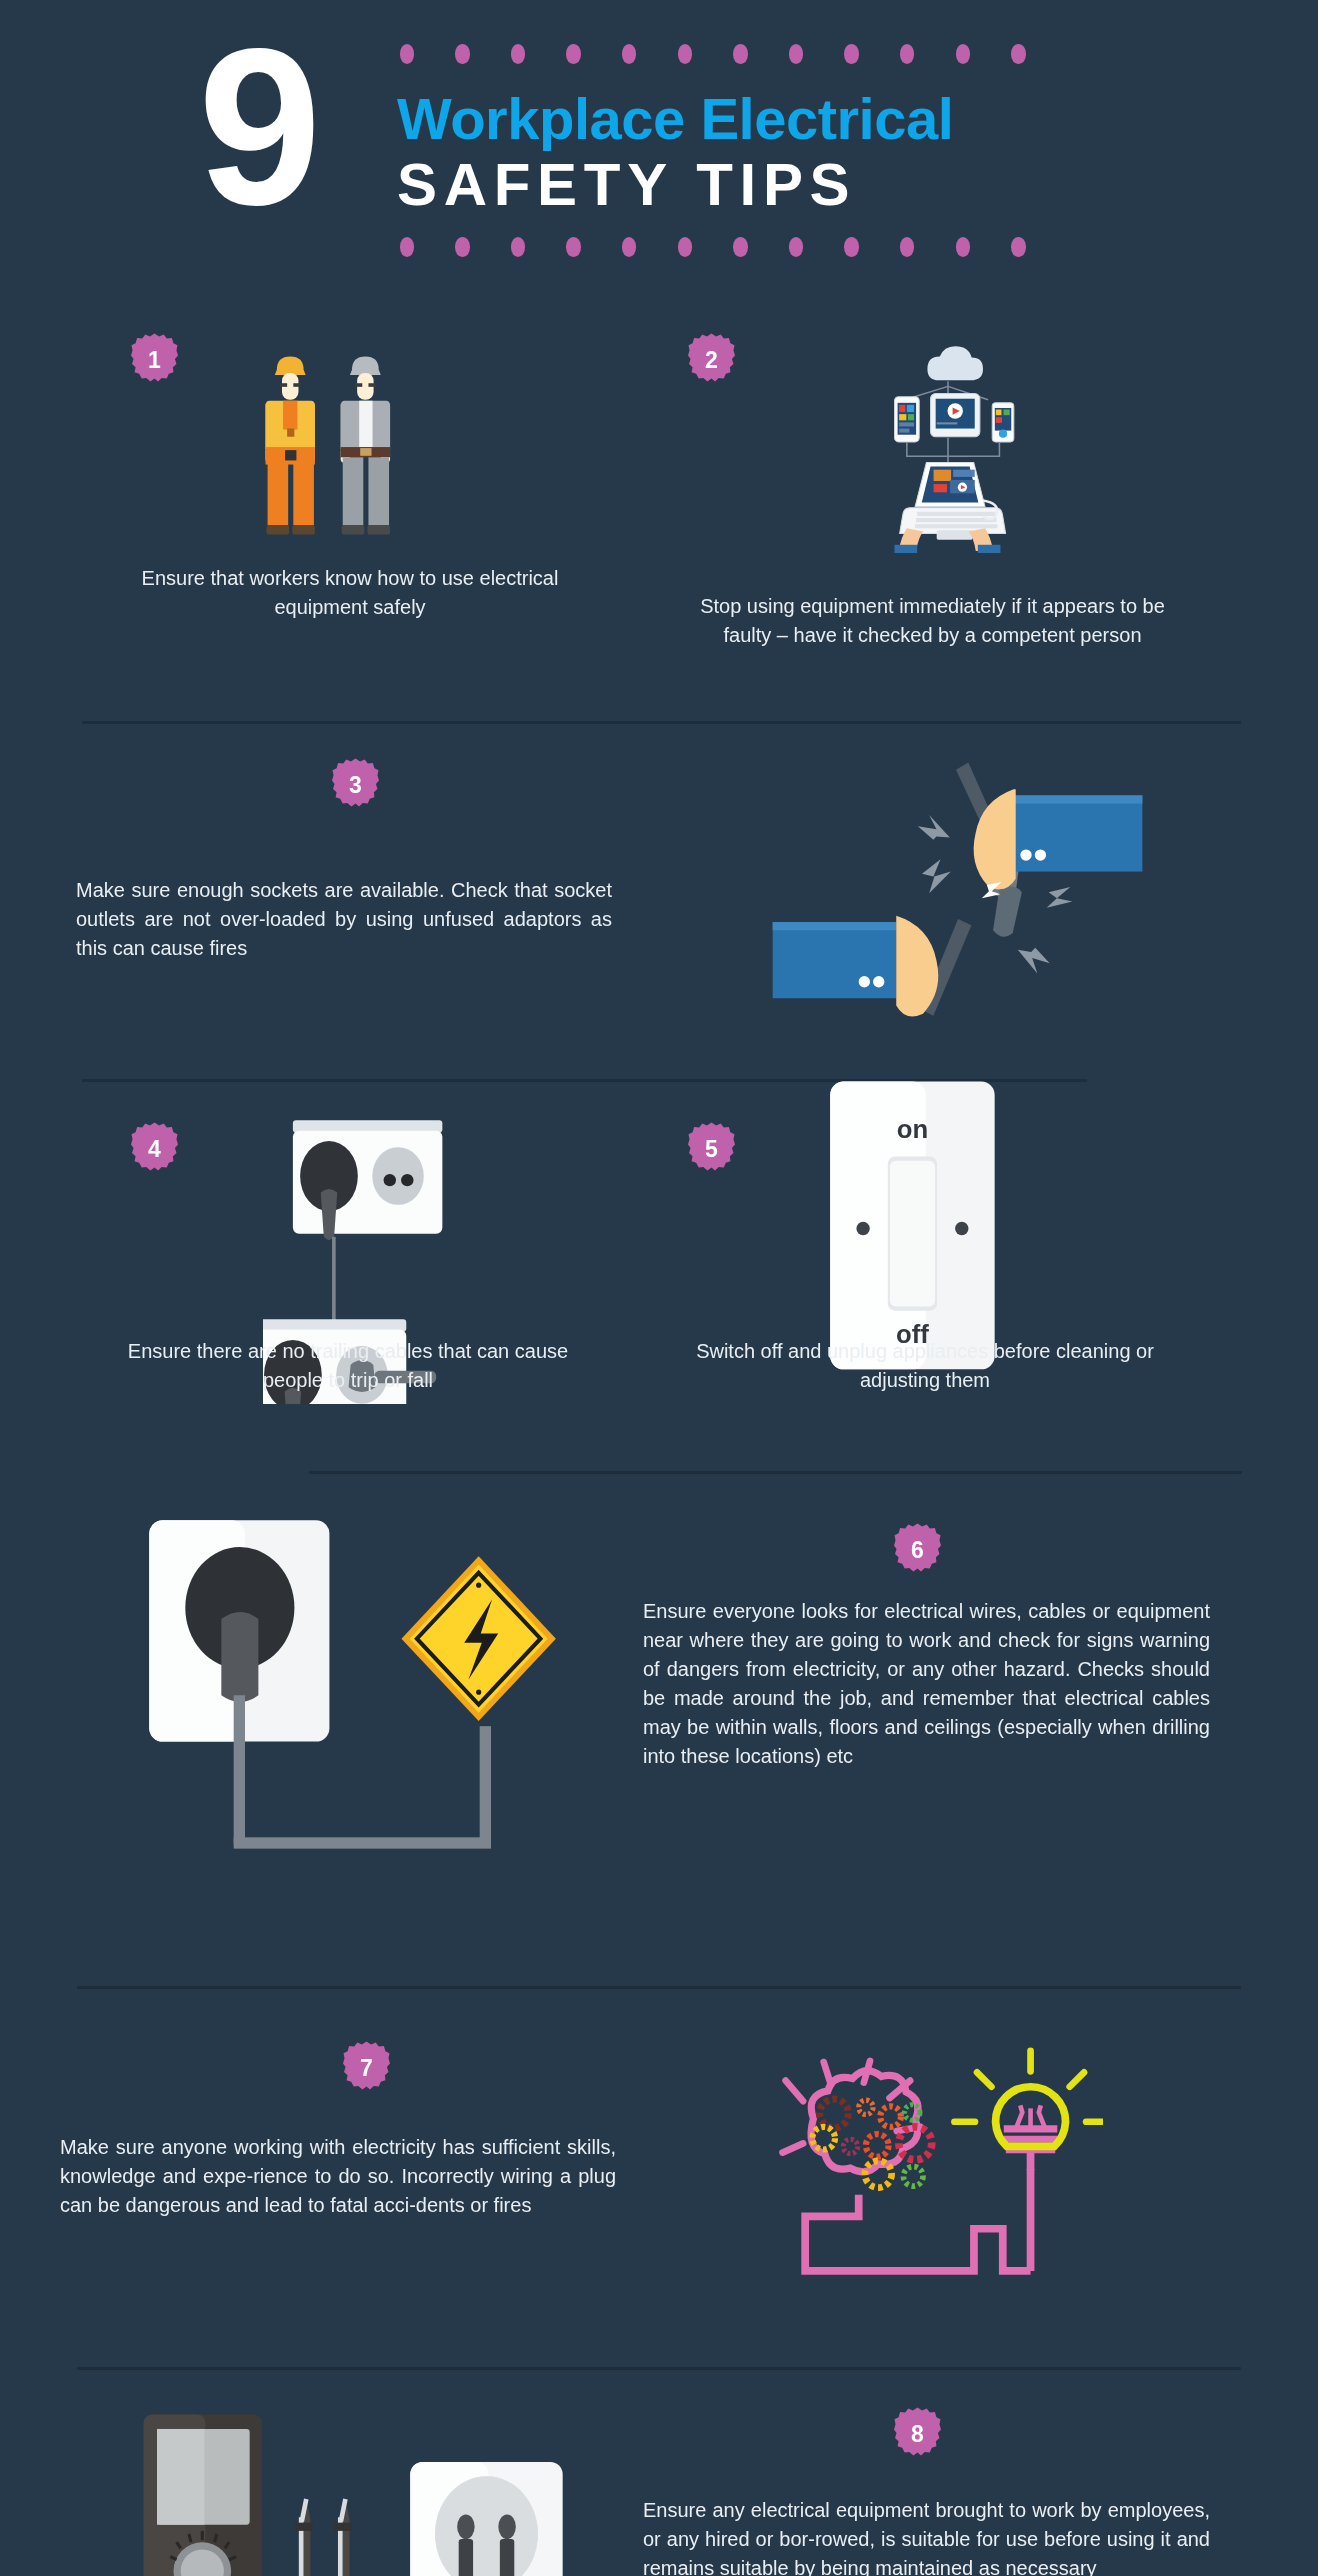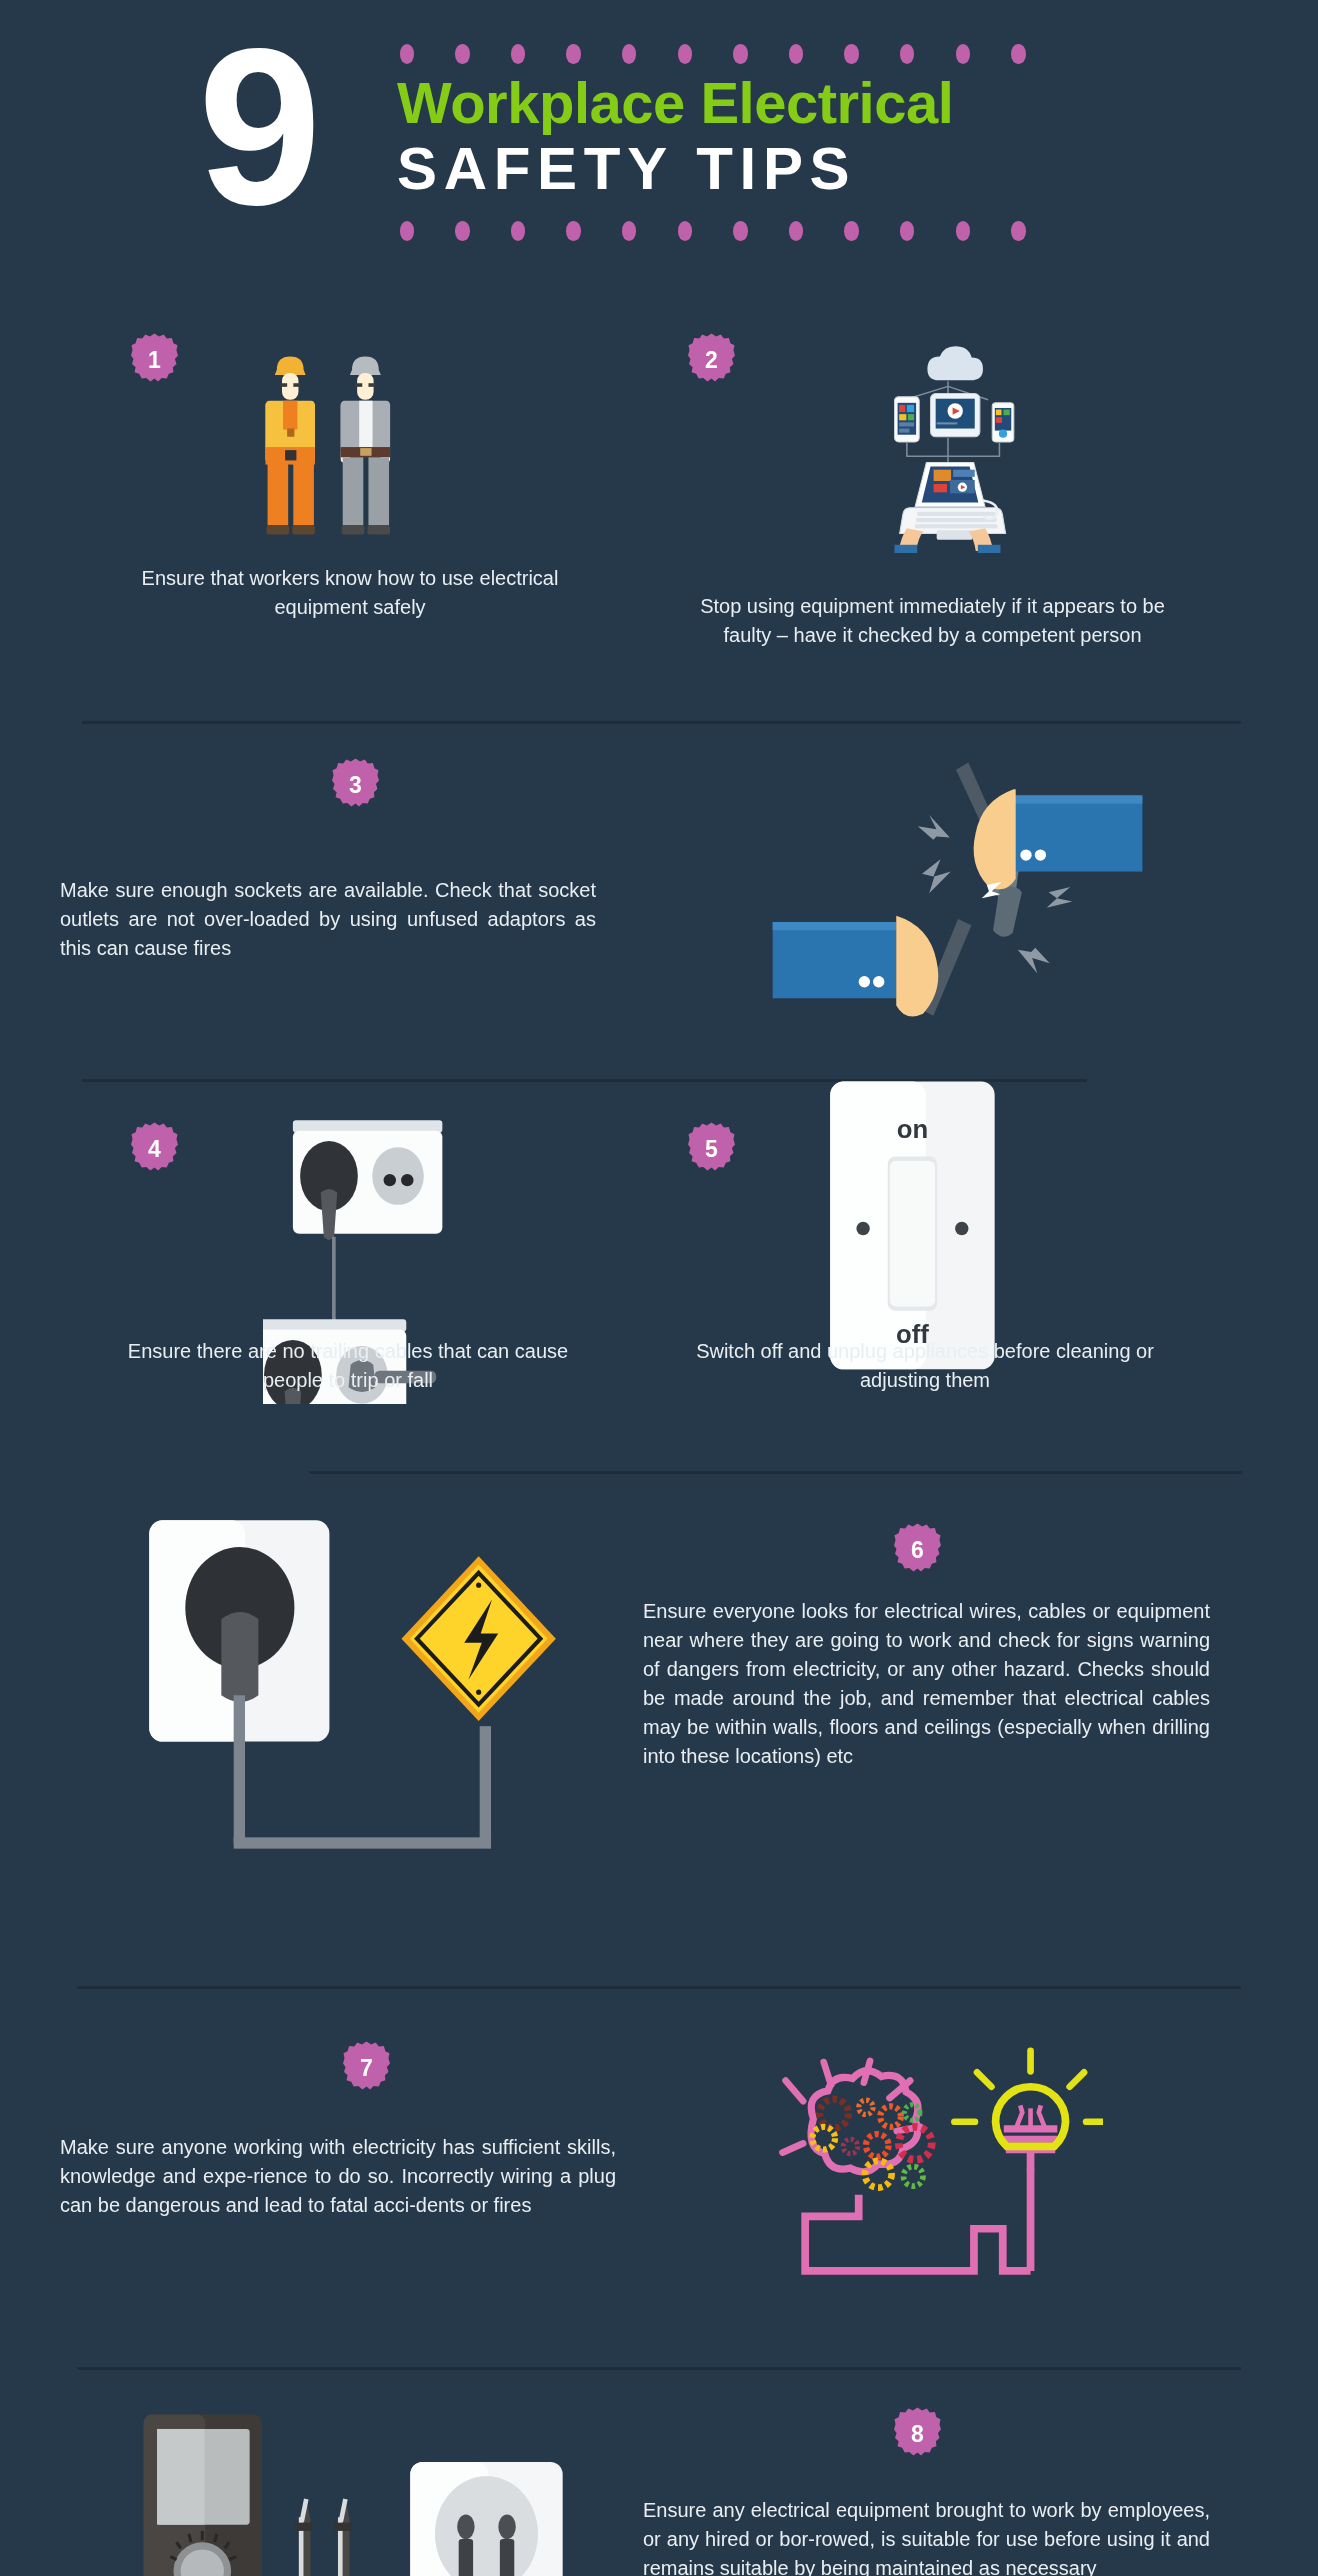--- a/index.html
+++ b/index.html
@@ -46,23 +46,23 @@
   }
   .dot {
     width: 14.4px; height: 19.6px;
     border-radius: 50%;
     background: #c061ab;
   }
   .title-line1 {
     font-size: 58px;
     line-height: 61px;
     font-weight: 700;
-    color: #84cc16;
+    color: #0ea5e9;
     letter-spacing: -0.5px;
-    margin-top: 8px;
+    margin-top: 24px;
     white-space: nowrap;
   }
   .title-line2 {
     font-size: 60px;
     line-height: 68px;
     font-weight: 700;
     color: #ffffff;
     letter-spacing: 6.7px;
     margin-top: 2.1px;
     white-space: nowrap;
@@ -266,21 +266,21 @@
         <circle cx="358" cy="446" r="11" fill="#ffffff"></circle>
       <path d="M420 318 q64 20 78 86 q14 60 -26 104 q-34 16 -52 -16 l0 -174 z" fill="#f8cd8e"></path>
 
       <path d="M470 236 l36 -28 l-14 34 l34 -10 l-42 42 l10 -32 z" fill="#8d99a4"></path>
       <path d="M716 272 l42 -10 l-26 22 l30 6 l-50 12 l20 -18 z" fill="#8d99a4"></path>
       <path d="M492 170 l-30 -26 l36 6 l-14 -28 l40 44 l-26 -2 z" fill="#8d99a4"></path>
       <path d="M690 380 l28 30 l-34 -10 l10 30 l-38 -46 l26 4 z" fill="#8d99a4"></path>
       <path d="M596 258 l28 -6 l-18 18 l16 6 l-36 8 l14 -14 z" fill="#ffffff"></path>
     </svg>
   </div>
-  <div class="tiptext just" style="left:60px; top:876px; width:536px;">Make sure enough sockets are available. Check that socket outlets are not over-loaded by using unfused adaptors as this can cause fires</div>
+  <div class="tiptext just" style="left:76px; top:876px; width:536px;">Make sure enough sockets are available. Check that socket outlets are not over-loaded by using unfused adaptors as this can cause fires</div>
 
   <div class="divider" style="left:82px; top:1079px; width:1005px;"></div>
 
   <div class="badge" style="left:131px; top:1121px;">
     <svg viewBox="0 0 92 108">
         <path fill="#c061ab" d="M46 2 L55 8 L64 4 L70 12 L80 11 L83 21 L91 25 L89 35 L92 45 L86 52 L89 62 L82 68 L83 78 L74 81 L70 90 L60 89 L53 96 L46 90 L38 96 L30 89 L21 90 L16 81 L7 78 L9 68 L2 62 L5 52 L0 45 L3 35 L1 25 L9 21 L12 11 L22 12 L28 4 L37 8 Z"></path>
       </svg>
     <span>4</span>
   </div>
   <div class="art" style="left:263px; top:1115px; width:268px; height:289px;">

